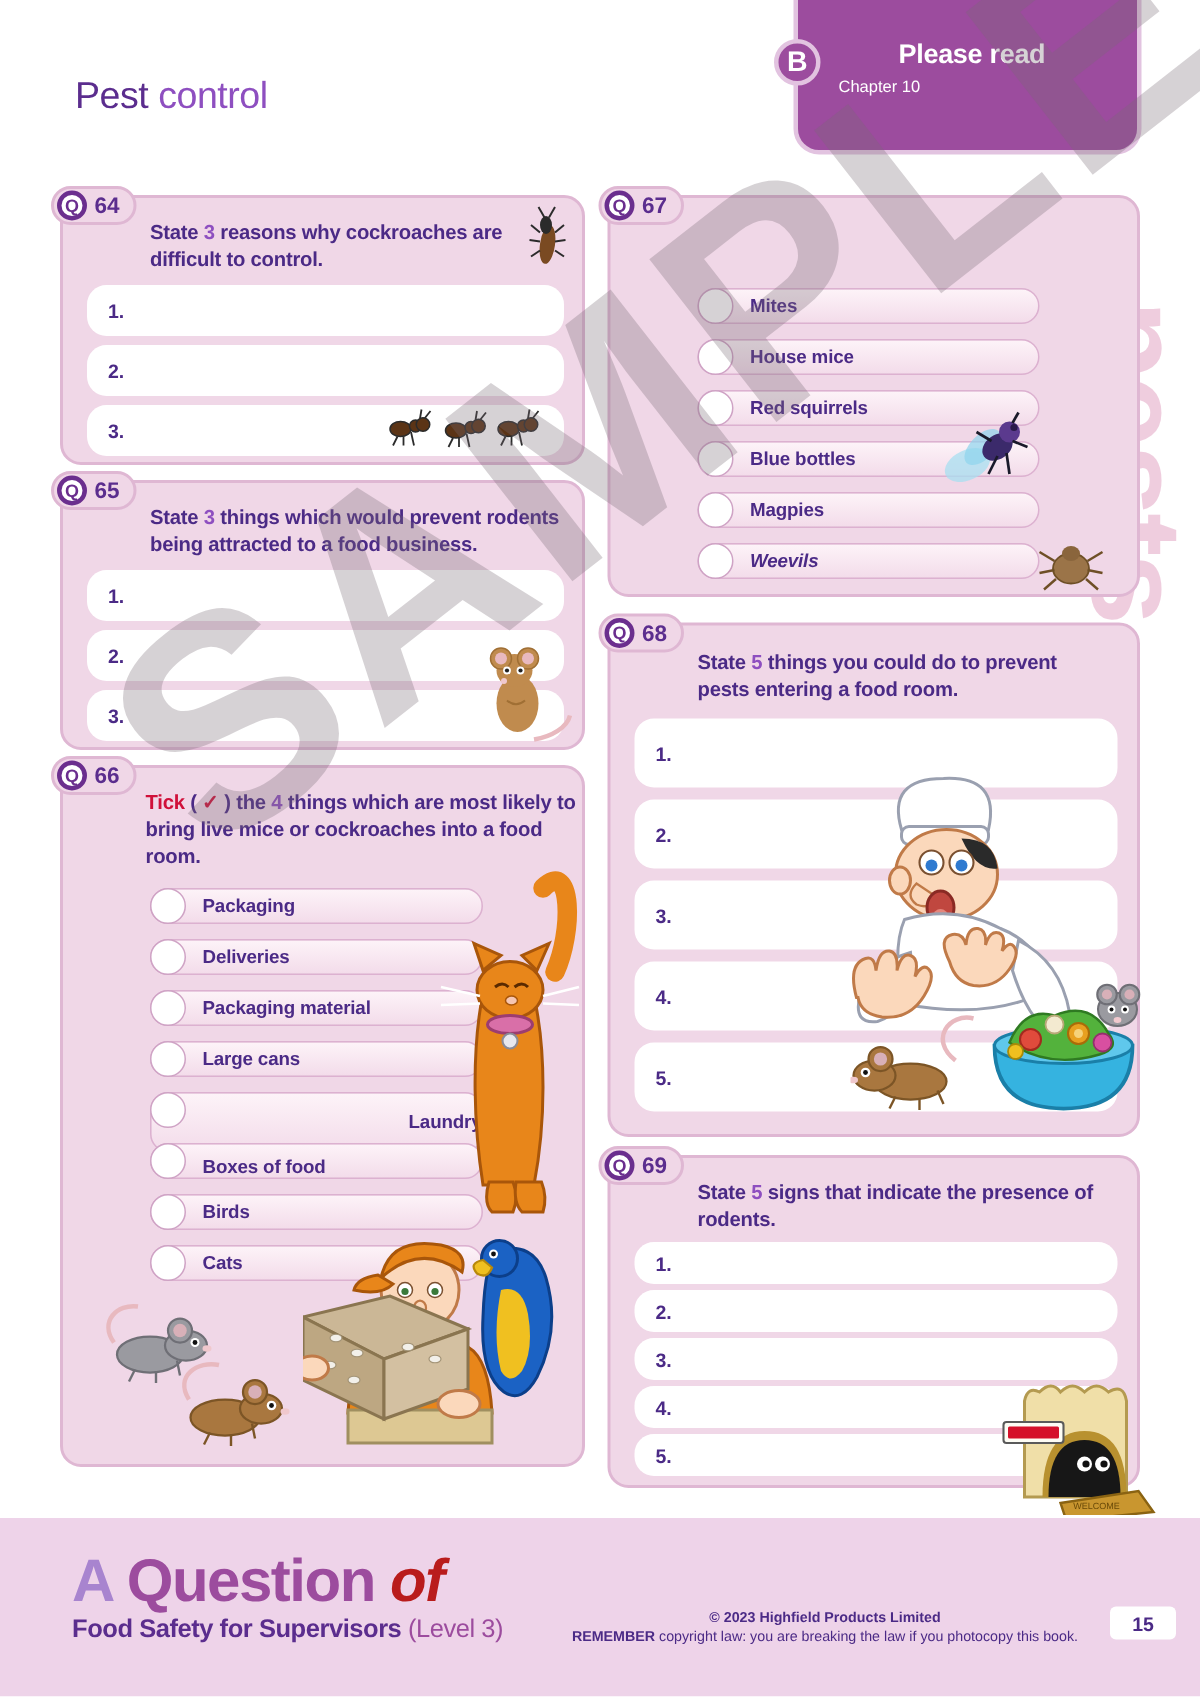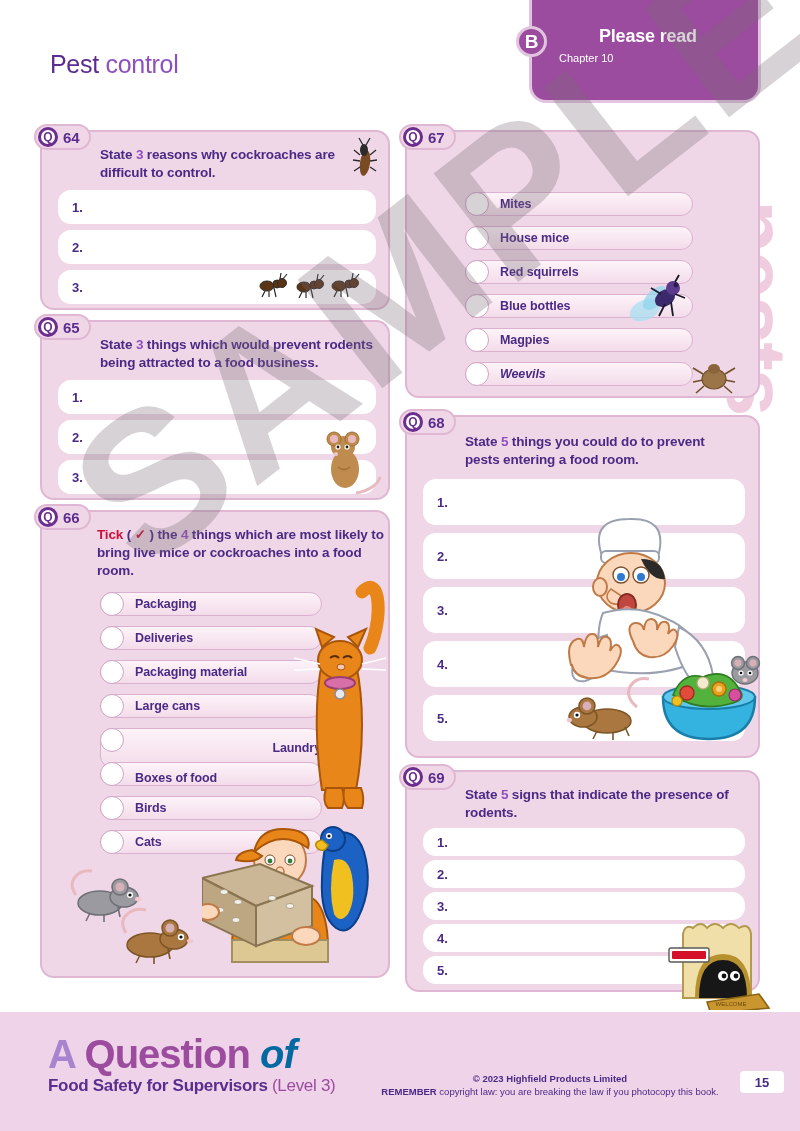--- a/index.html
+++ b/index.html
@@ -129,21 +129,21 @@
   .footer{
     position:absolute;left:0;right:0;bottom:0;height:119px;
     background:#eed3e9;z-index:30;
   }
   .brand1{
     position:absolute;left:48px;top:20px;
     font-size:40px;font-weight:bold;letter-spacing:-1px;
   }
   .brand1 .a{color:#a884cf;}
   .brand1 .q{color:#9c4c9e;}
-  .brand1 .of{color:#0369a1;font-style:italic;font-weight:bold;}
+  .brand1 .of{color:#b91c1c;font-style:italic;font-weight:bold;}
   .brand2{
     position:absolute;left:48px;top:64px;
     font-size:17px;font-weight:bold;color:#5b2d8e;letter-spacing:-0.3px;
   }
   .brand2 .lvl{color:#9c4c9e;font-weight:normal;}
   .copy1{
     position:absolute;left:380px;top:61px;width:340px;text-align:center;
     font-size:9.5px;font-weight:bold;color:#4b2a86;
   }
   .copy2{

